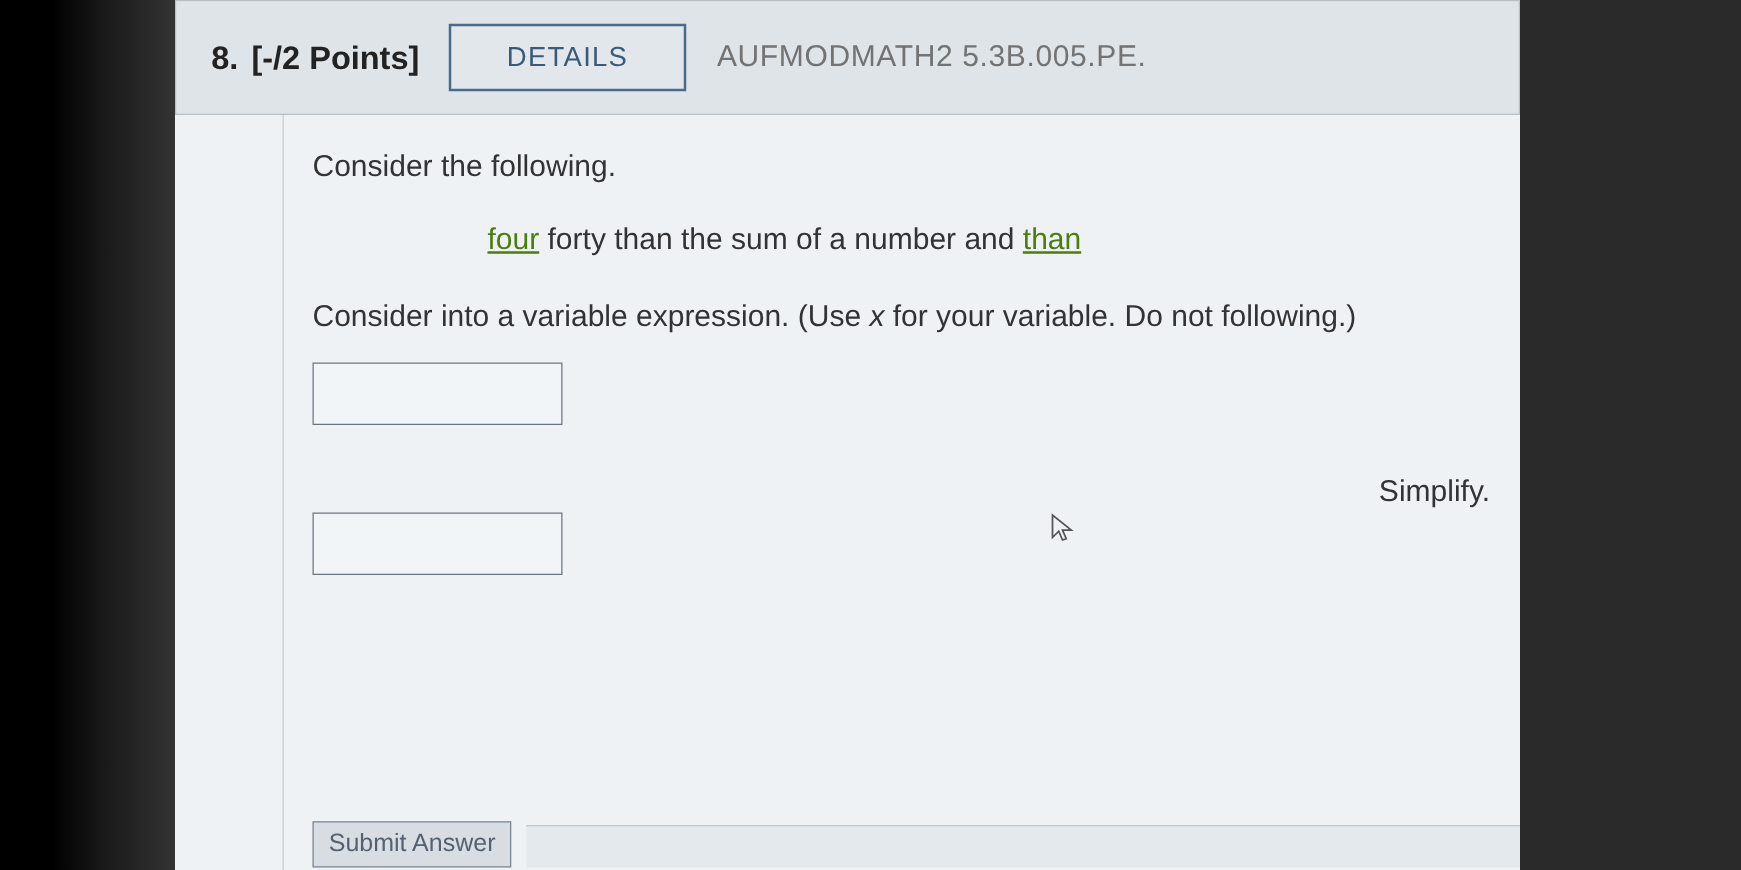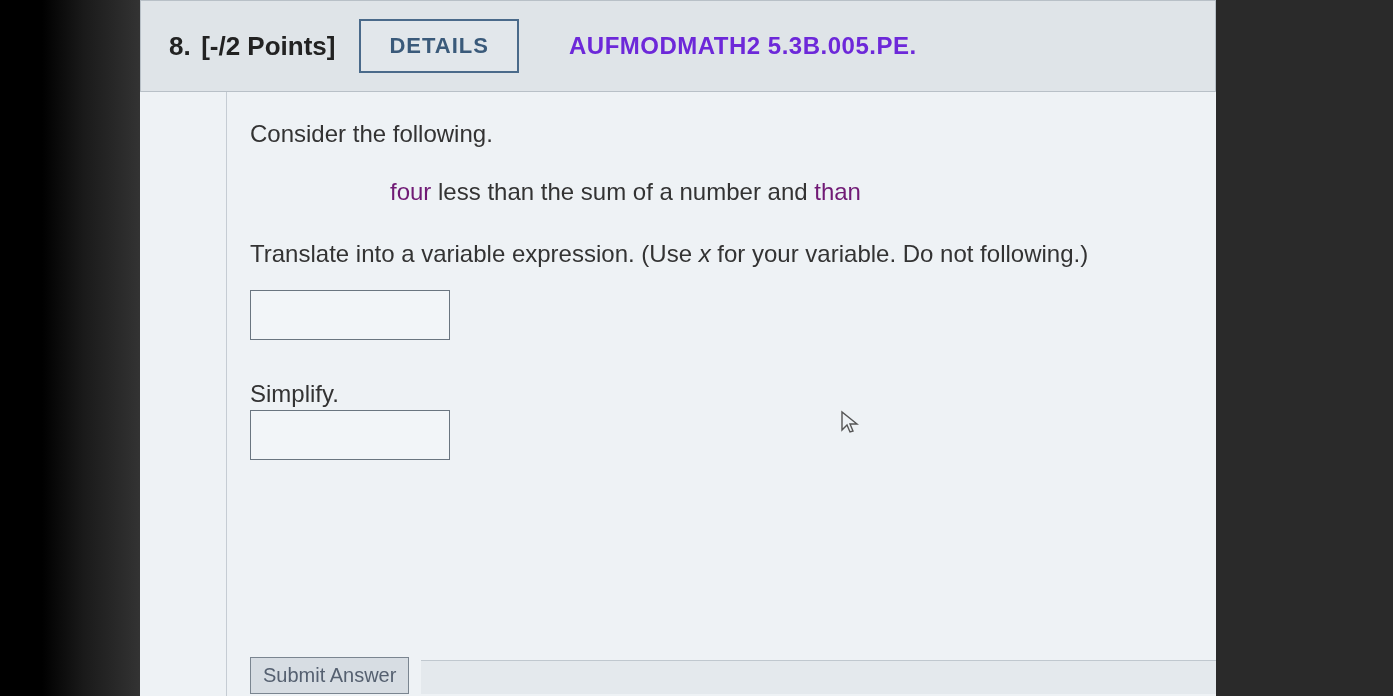--- a/index.html
+++ b/index.html
@@ -30,30 +30,30 @@
     font-size: 26px;
     font-weight: bold;
     color: #222;
     margin-right: 6px;
   }
   .btn-outline {
     border: 2px solid #4a6a8a;
     background: #e2e7eb;
     color: #3a5a7a;
     font-size: 22px;
-    font-weight: 700;
-    padding: 12px 28px;
+    font-weight: 400;
+    padding: 12px 44px;
     letter-spacing: 1px;
     cursor: pointer;
   }
   .ref-code {
     font-size: 24px;
-    font-weight: bold;
-    color: #6d28d9;
-    margin-left: 32px;
+    font-weight: normal;
+    color: #737373;
+    margin-left: 7px;
     letter-spacing: 0.5px;
   }
   .body-area {
     background: #eef2f5;
     padding: 28px 0 0 0;
     position: relative;
     height: calc(100% - 82px);
   }
   .left-margin-line {
     position: absolute;
@@ -70,40 +70,41 @@
   .intro {
     font-size: 24px;
     color: #333;
     margin-bottom: 30px;
   }
   .expression {
     font-size: 24px;
     color: #333;
     margin: 0 0 34px 140px;
   }
-  .hl { color: #701a75; }
+  .hl { color: #4d7c0f; text-decoration: underline; }
   .prompt {
     font-size: 24px;
     color: #333;
     margin-bottom: 22px;
   }
   .italic { font-style: italic; }
   .answer-box {
     width: 200px;
     height: 50px;
     border: 1px solid #6a7580;
     background: #f2f5f8;
     margin-bottom: 40px;
     font-size: 20px;
     padding: 4px 8px;
   }
   .simplify-label {
     font-size: 24px;
     color: #333;
     margin-bottom: 2px;
+    text-align: right;
   }
   .submit-row {
     position: absolute;
     bottom: 12px;
     left: 110px;
     right: 0;
     display: flex;
     align-items: flex-end;
     gap: 12px;
   }
@@ -146,25 +147,25 @@
     <span class="ref-code">AUFMODMATH2 5.3B.005.PE.</span>
   </div>
 
   <div class="body-area">
     <div class="left-margin-line"></div>
 
     <div class="content">
       <div class="intro">Consider the following.</div>
 
       <div class="expression">
-        <span class="hl">four</span><span> less than the sum of a number and </span><span class="hl">than</span>
+        <span class="hl">four</span><span> forty than the sum of a number and </span><span class="hl">than</span>
       </div>
 
       <div class="prompt">
-        <span>Translate into a variable expression. (Use </span><span class="italic">x</span><span> for your variable. Do not following.)</span>
+        <span>Consider into a variable expression. (Use </span><span class="italic">x</span><span> for your variable. Do not following.)</span>
       </div>
 
       <input type="text" class="answer-box" value="" style="">
 
       <div class="simplify-label">Simplify.</div>
 
       <input type="text" class="answer-box" value="" style="">
     </div>
 
     <svg class="cursor-icon" viewBox="0 0 20 26">

